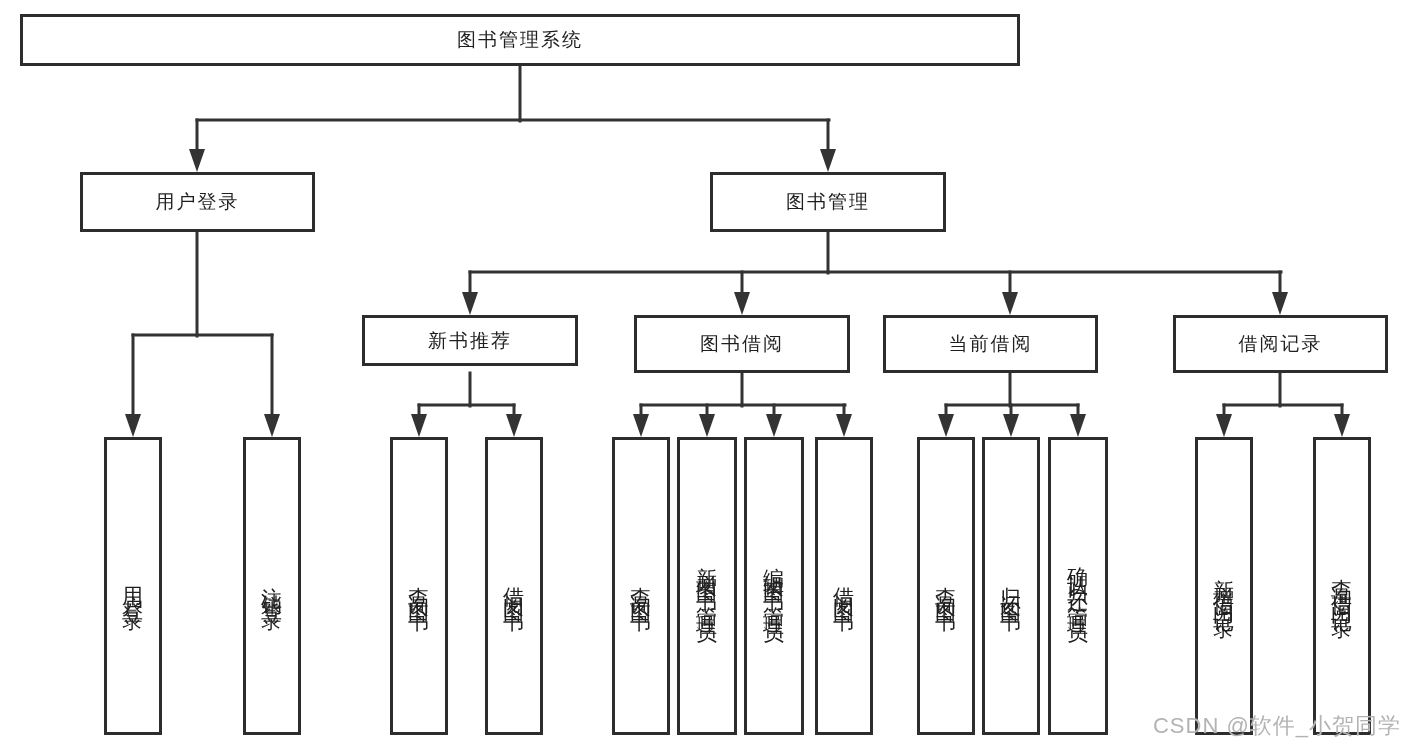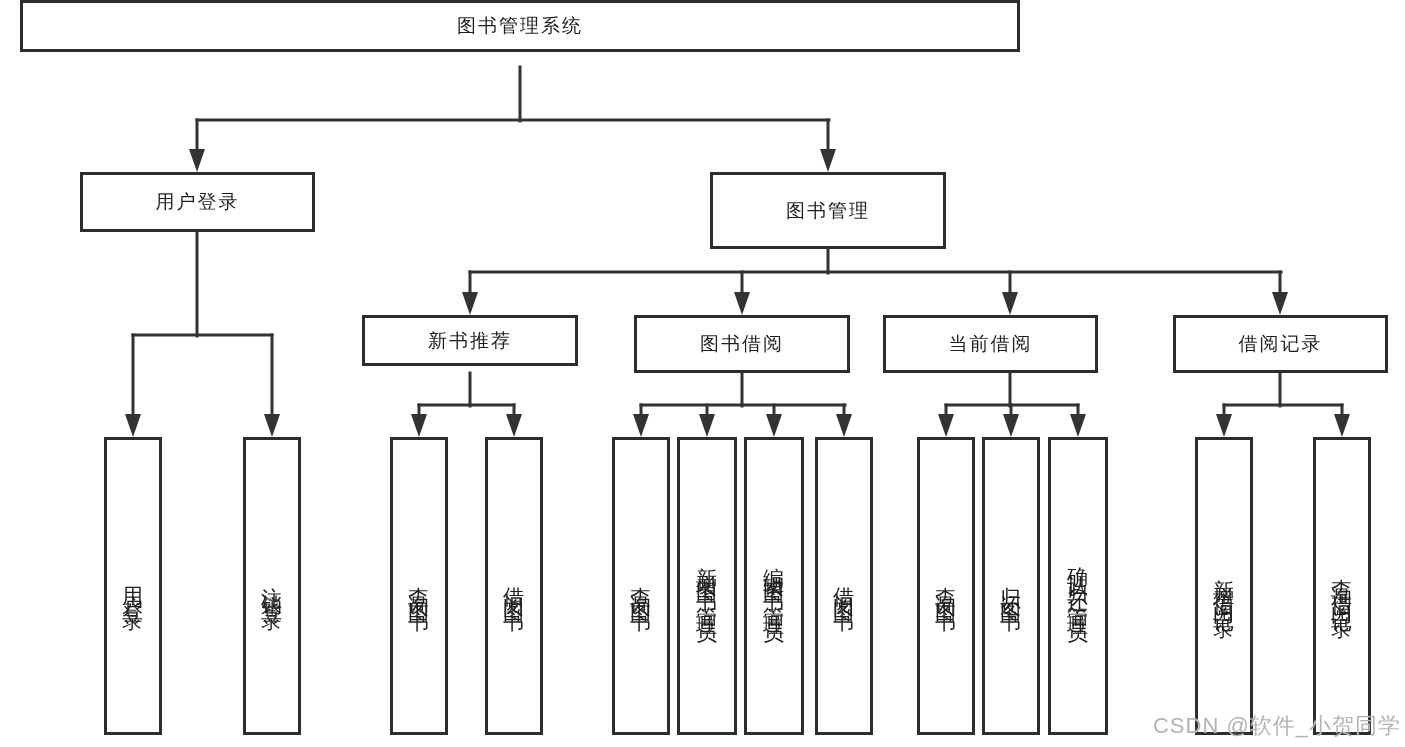--- a/index.html
+++ b/index.html
@@ -79,28 +79,28 @@
       <line x1="1011" y1="405" x2="1011" y2="419" stroke="#333333" stroke-width="3" stroke-linecap="square"></line>
       <polygon points="1003,414 1019,414 1011,437" fill="#333333"></polygon>
       <line x1="1078" y1="405" x2="1078" y2="419" stroke="#333333" stroke-width="3" stroke-linecap="square"></line>
       <polygon points="1070,414 1086,414 1078,437" fill="#333333"></polygon>
       <line x1="1224" y1="405" x2="1224" y2="419" stroke="#333333" stroke-width="3" stroke-linecap="square"></line>
       <polygon points="1216,414 1232,414 1224,437" fill="#333333"></polygon>
       <line x1="1342" y1="405" x2="1342" y2="419" stroke="#333333" stroke-width="3" stroke-linecap="square"></line>
       <polygon points="1334,414 1350,414 1342,437" fill="#333333"></polygon>
     </svg>
 
-  <div class="node h" style="left:20px;top:0;width:1000px;height:52px">
+  <div class="node h" style="left:20px;top:14px;width:1000px;height:52px">
     <span class="lbl">图书管理系统</span>
   </div>
 
   <div class="node h" style="left:80px;top:172px;width:235px;height:60px">
     <span class="lbl">用户登录</span>
   </div>
-  <div class="node h" style="left:710px;top:172px;width:236px;height:77px">
+  <div class="node h" style="left:710px;top:172px;width:236px;height:60px">
     <span class="lbl">图书管理</span>
   </div>
 
   <div class="node h" style="left:362px;top:315px;width:216px;height:51px">
     <span class="lbl">新书推荐</span>
   </div>
   <div class="node h" style="left:634px;top:315px;width:216px;height:58px">
     <span class="lbl">图书借阅</span>
   </div>
   <div class="node h" style="left:883px;top:315px;width:215px;height:58px">

